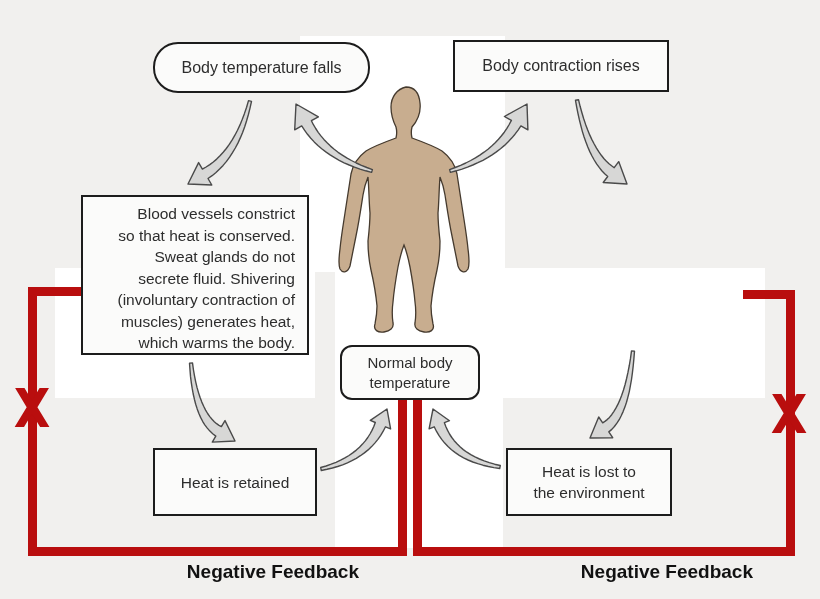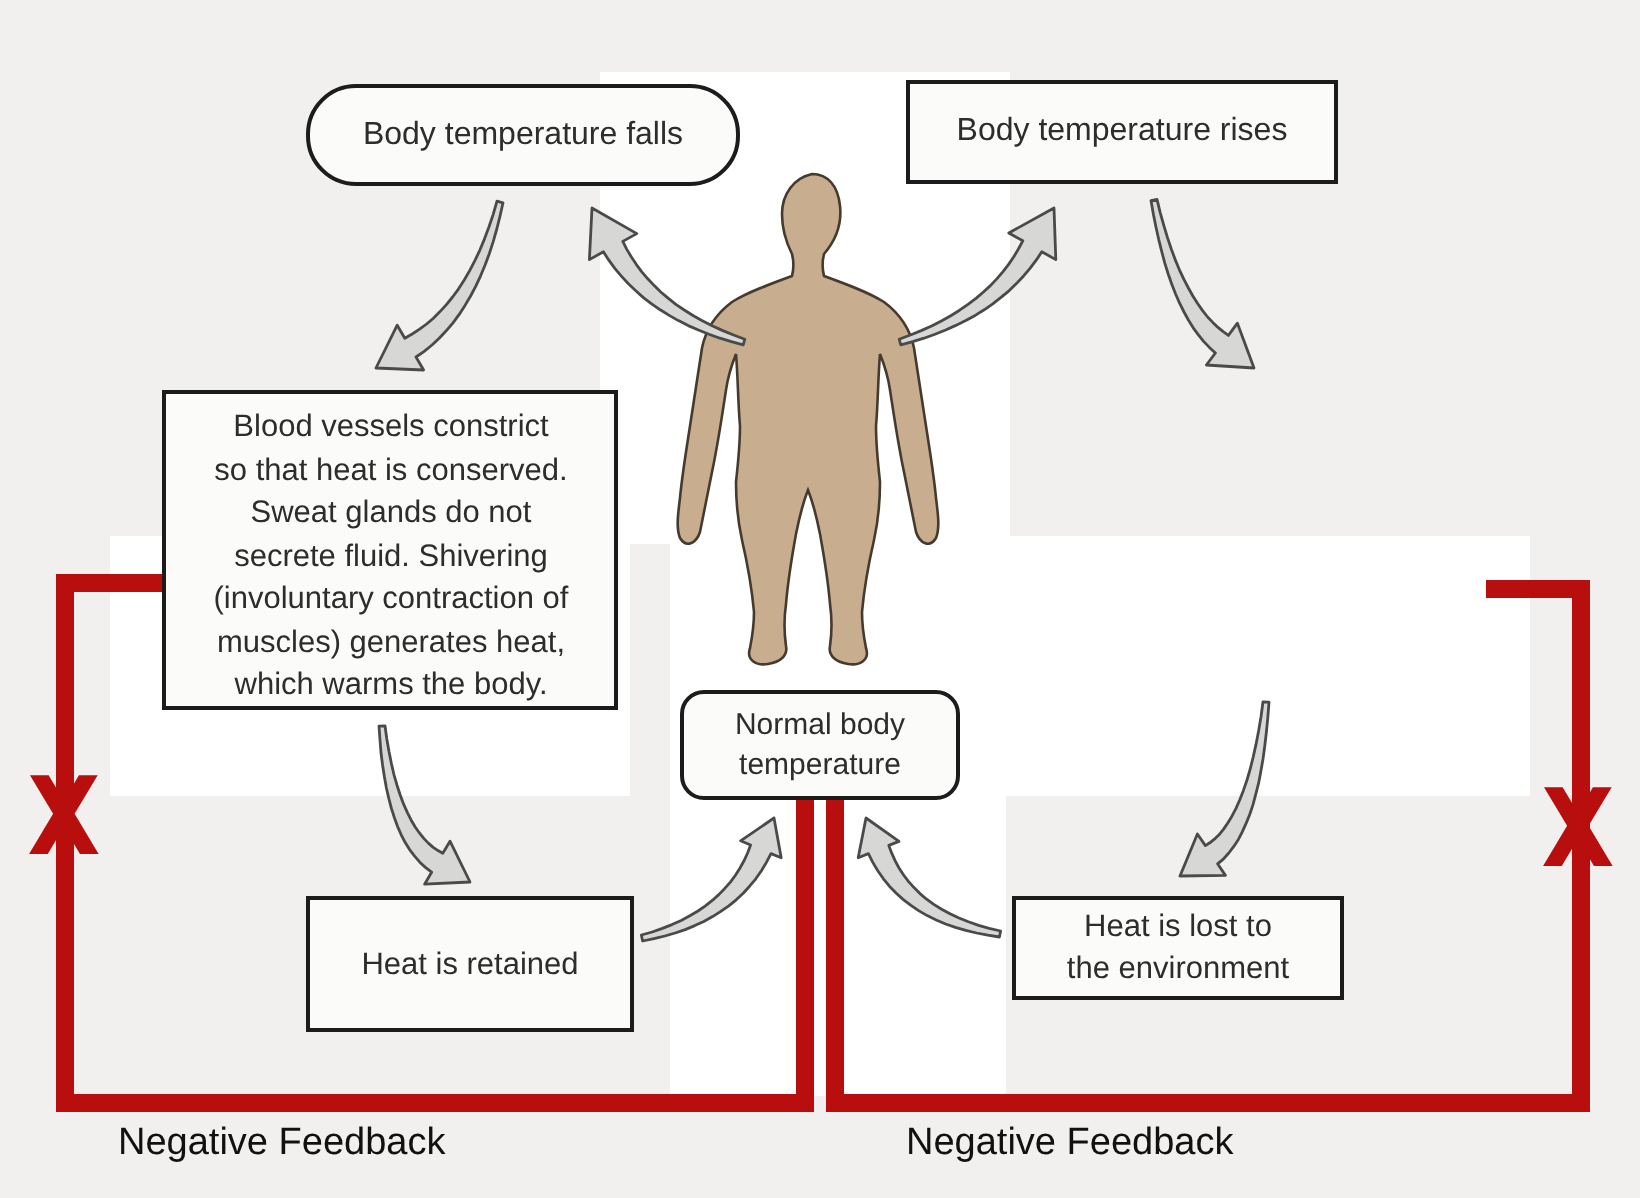--- a/index.html
+++ b/index.html
@@ -9,29 +9,29 @@
   }
   html,body{margin:0;padding:0;}
   body{background:#fff;font-family:"Liberation Sans",sans-serif;}
   #canvas{position:relative;width:820px;height:599px;background:var(--page-bg);overflow:hidden;}
   .band{position:absolute;background:var(--band);z-index:1;}
   .redseg{position:absolute;background:var(--feedback-line);z-index:2;}
   #arrow-layer{position:absolute;left:0;top:0;z-index:3;}
   .dbox{position:absolute;background:var(--box-bg);border:2px solid var(--box-border);
         color:var(--text);box-sizing:border-box;z-index:4;white-space:pre-line;}
   .dbox.center-text{display:flex;align-items:center;justify-content:center;text-align:center;}
-  .dbox.para{font-size:15.5px;line-height:21.5px;padding:6px 12px 0 13px;text-align:center;}
+  .dbox.para{font-size:15.5px;line-height:21.5px;padding:6px 12px 0 13px;text-align:right;}
   #box-top-left,#box-top-right{font-size:16px;}
   #box-center{font-size:15px;line-height:20px;border-radius:12px;}
   #box-bottom-left,#box-bottom-right{font-size:15.5px;line-height:21px;}
   .xmark{position:absolute;z-index:5;color:var(--feedback-line);
          font-family:"DejaVu Sans",sans-serif;font-weight:800;font-size:54px;
          line-height:52px;width:46px;text-align:center;transform:scaleX(.88);}
-  .nf-label{position:absolute;z-index:4;width:300px;text-align:left;color:#111;
-            font-weight:normal;font-size:19px;font-family:"Liberation Sans",sans-serif;}
+  .nf-label{position:absolute;z-index:4;width:300px;text-align:right;color:#111;
+            font-weight:bold;font-size:19px;font-family:"Liberation Sans",sans-serif;}
 </style>
 </head>
 <body>
 
 <div id="canvas">
 
   <div class="band" style="left:300px;top:36px;width:205px;height:236px;"></div>
   <div class="band" style="left:55px;top:268px;width:260px;height:130px;"></div>
   <div class="band" style="left:503px;top:268px;width:262px;height:130px;"></div>
   <div class="band" style="left:335px;top:268px;width:168px;height:280px;"></div>
@@ -52,32 +52,32 @@
       <path d="M372.4,169.6 L366.8,167.5 L361.4,165.3 L356.3,163.0 L351.4,160.5 L346.7,157.9 L342.3,155.1 L338.1,152.3 L334.2,149.2 L330.5,146.1 L327.1,142.8 L323.9,139.4 L320.9,135.9 L318.2,132.3 L315.7,128.5 L313.4,124.7 L311.4,120.7 L318.4,116.8 L296,104 L294.7,129.8 L301.7,125.9 L304.5,130.2 L307.5,134.3 L310.8,138.2 L314.2,141.9 L317.9,145.4 L321.7,148.8 L325.8,151.9 L330.1,154.9 L334.6,157.7 L339.2,160.3 L344.1,162.8 L349.2,165.0 L354.5,167.1 L360.0,169.1 L365.7,170.8 L371.6,172.4 Z" fill="var(--arrow-fill)" stroke="var(--arrow-stroke)" stroke-width="1.4" stroke-linejoin="round"></path>
       <path d="M450.4,172.4 L456.3,170.8 L462.0,169.1 L467.5,167.1 L472.8,165.0 L477.9,162.7 L482.9,160.3 L487.6,157.7 L492.1,154.9 L496.4,151.9 L500.5,148.7 L504.5,145.4 L508.2,141.8 L511.7,138.1 L515.0,134.2 L518.1,130.1 L520.9,125.9 L527.9,129.8 L527,104 L504.4,116.5 L511.4,120.4 L509.2,124.5 L506.9,128.4 L504.3,132.2 L501.5,135.8 L498.5,139.3 L495.2,142.8 L491.7,146.0 L488.0,149.2 L484.0,152.2 L479.8,155.1 L475.4,157.9 L470.7,160.5 L465.8,163.0 L460.6,165.3 L455.2,167.5 L449.6,169.6 Z" fill="var(--arrow-fill)" stroke="var(--arrow-stroke)" stroke-width="1.4" stroke-linejoin="round"></path>
       <path d="M575.5,100.3 L576.7,107.1 L578.0,113.6 L579.4,119.9 L580.9,125.9 L582.4,131.6 L584.1,137.0 L585.9,142.1 L587.8,147.0 L589.8,151.6 L592.0,156.0 L594.2,160.0 L596.6,163.9 L599.2,167.4 L601.8,170.7 L604.7,173.7 L607.7,176.5 L603.2,182.5 L627,184 L618.7,161.6 L614.2,167.7 L611.6,165.8 L609.0,163.7 L606.4,161.2 L603.8,158.5 L601.3,155.3 L598.9,151.9 L596.5,148.1 L594.2,144.0 L591.9,139.6 L589.7,134.9 L587.6,129.8 L585.6,124.4 L583.7,118.7 L581.9,112.7 L580.1,106.3 L578.5,99.7 Z" fill="var(--arrow-fill)" stroke="var(--arrow-stroke)" stroke-width="1.4" stroke-linejoin="round"></path>
       <path d="M189.5,363.1 L190.0,369.9 L190.5,376.4 L191.3,382.6 L192.2,388.4 L193.2,394.0 L194.4,399.2 L195.7,404.2 L197.2,408.9 L198.8,413.3 L200.6,417.4 L202.6,421.3 L204.8,424.8 L207.3,428.1 L209.9,431.1 L212.7,433.7 L215.8,436.1 L212.3,442.1 L235,441 L225.0,420.6 L221.4,426.6 L219.0,425.3 L216.6,423.7 L214.3,421.7 L212.0,419.3 L209.8,416.6 L207.6,413.5 L205.6,410.1 L203.7,406.3 L201.8,402.1 L200.1,397.5 L198.5,392.6 L197.0,387.4 L195.7,381.8 L194.5,375.8 L193.4,369.5 L192.5,362.9 Z" fill="var(--arrow-fill)" stroke="var(--arrow-stroke)" stroke-width="1.4" stroke-linejoin="round"></path>
       <path d="M631.5,350.9 L630.5,358.4 L629.3,365.5 L628.0,372.2 L626.6,378.5 L625.1,384.5 L623.5,390.0 L621.7,395.2 L619.9,399.9 L618.0,404.2 L615.9,408.2 L613.8,411.6 L611.7,414.7 L609.5,417.4 L607.2,419.6 L604.9,421.4 L602.7,422.8 L598.7,417.0 L590,438 L612.7,437.7 L608.8,431.9 L611.8,429.4 L614.4,426.5 L616.9,423.2 L619.2,419.7 L621.2,415.8 L623.1,411.6 L624.9,407.1 L626.5,402.3 L627.9,397.1 L629.3,391.6 L630.4,385.7 L631.5,379.5 L632.4,372.9 L633.2,366.0 L633.9,358.8 L634.5,351.1 Z" fill="var(--arrow-fill)" stroke="var(--arrow-stroke)" stroke-width="1.4" stroke-linejoin="round"></path>
       <path d="M321.3,470.5 L327.0,469.3 L332.4,468.0 L337.6,466.5 L342.6,464.8 L347.4,462.8 L351.9,460.7 L356.3,458.3 L360.4,455.7 L364.4,452.9 L368.1,449.9 L371.6,446.6 L374.8,443.1 L377.9,439.4 L380.7,435.4 L383.2,431.2 L385.5,426.8 L390.6,428.9 L387,409 L370.3,420.4 L375.3,422.5 L373.8,426.5 L372.0,430.4 L370.0,434.0 L367.8,437.5 L365.3,440.9 L362.5,444.1 L359.5,447.2 L356.3,450.1 L352.7,452.9 L349.0,455.5 L344.9,457.9 L340.6,460.2 L336.0,462.3 L331.2,464.2 L326.1,466.0 L320.7,467.5 Z" fill="var(--arrow-fill)" stroke="var(--arrow-stroke)" stroke-width="1.4" stroke-linejoin="round"></path>
       <path d="M500.3,465.5 L494.6,464.2 L489.3,462.7 L484.2,460.9 L479.5,459.0 L475.0,456.9 L470.8,454.6 L466.9,452.2 L463.3,449.6 L460.0,446.8 L457.0,443.8 L454.2,440.7 L451.8,437.5 L449.5,434.0 L447.6,430.4 L445.9,426.7 L444.4,422.7 L449.5,420.7 L433,409 L429.1,428.9 L434.2,426.8 L436.4,431.2 L438.9,435.4 L441.7,439.4 L444.7,443.1 L448.0,446.5 L451.5,449.7 L455.3,452.6 L459.3,455.3 L463.6,457.8 L468.1,460.0 L472.8,462.0 L477.7,463.7 L482.9,465.2 L488.3,466.5 L493.9,467.6 L499.7,468.5 Z" fill="var(--arrow-fill)" stroke="var(--arrow-stroke)" stroke-width="1.4" stroke-linejoin="round"></path>
     </svg>
 
   <div class="dbox center-text" id="box-top-left" style="left:153px;top:42px;width:217px;height:51px;border-radius:25px;">Body temperature falls</div>
-  <div class="dbox center-text" id="box-top-right" style="left:453px;top:40px;width:216px;height:52px;">Body temperature rises</div>
+  <div class="dbox center-text" id="box-top-right" style="left:453px;top:40px;width:216px;height:52px;">Body contraction rises</div>
   <div class="dbox para" id="box-left" style="left:81px;top:195px;width:228px;height:160px;">Blood vessels constrict
 so that heat is conserved.
 Sweat glands do not
 secrete fluid. Shivering
 (involuntary contraction of
 muscles) generates heat,
 which warms the body.</div>
   <div class="dbox center-text" id="box-center" style="left:340px;top:345px;width:140px;height:55px;">Normal body
 temperature</div>
   <div class="dbox center-text" id="box-bottom-left" style="left:153px;top:448px;width:164px;height:68px;">Heat is retained</div>
-  <div class="dbox center-text" id="box-bottom-right" style="left:506px;top:448px;width:166px;height:52px;">Heat is lost to
+  <div class="dbox center-text" id="box-bottom-right" style="left:506px;top:448px;width:166px;height:68px;">Heat is lost to
 the environment</div>
 
   <div class="xmark" style="left:9px;top:383px;">X</div>
   <div class="xmark" style="left:766px;top:389px;">X</div>
 
   <div class="nf-label" style="left:59px;top:561px;">Negative Feedback</div>
   <div class="nf-label" style="left:453px;top:561px;">Negative Feedback</div>
 </div>
 
 </body></html>

